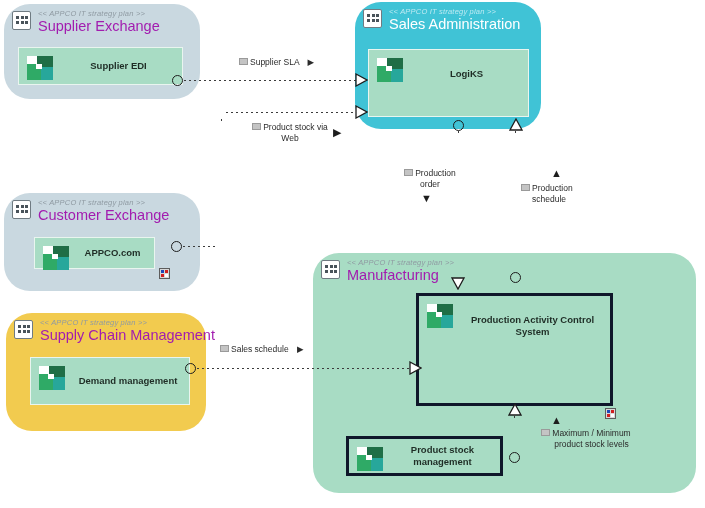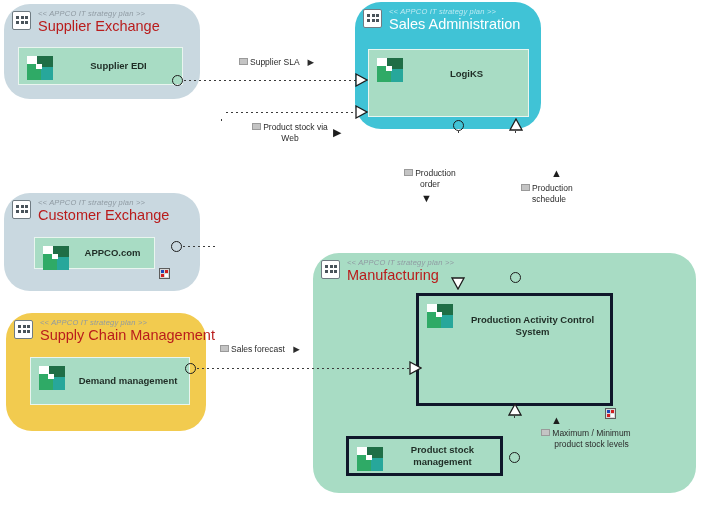--- a/index.html
+++ b/index.html
@@ -8,21 +8,21 @@
   #stage{position:absolute;left:0;top:0;width:705px;height:508px;}
 
   
   .group{position:absolute;border-radius:26px;box-sizing:border-box;}
   .group .ghdr{position:absolute;left:8px;top:5px;right:6px;height:34px;}
   .gicon{position:absolute;left:0;top:2px;width:19px;height:19px;background:#ffffff;
          border:1px solid #6f7b82;border-radius:2px;box-sizing:border-box;}
   .gicon i{position:absolute;display:block;width:3px;height:3px;background:#49535a;}
   .gstereo{position:absolute;left:26px;top:0px;font-size:7.5px;font-style:italic;
            color:#8f9aa2;letter-spacing:.2px;white-space:nowrap;}
-  .gtitle{position:absolute;left:26px;top:9px;font-size:14.5px;color:#b91c1c;white-space:nowrap;}
+  .gtitle{position:absolute;left:26px;top:9px;font-size:14.5px;color:#a21caf;white-space:nowrap;}
   .group.teal .gtitle{color:#ffffff;}
   .group.teal .gstereo{color:#bdeaf2;}
 
   
   .comp{position:absolute;background:#a8dcc4;border:1px solid #e9f5ef;box-sizing:border-box;}
   .comp.plain{background:transparent;border:3px solid #0f172a;}
   .clabel{position:absolute;left:42px;right:6px;top:50%;transform:translateY(-50%);
           text-align:center;font-size:9.5px;font-weight:bold;color:#1f2d26;line-height:12px;}
   .comp.tall .clabel{top:18px;transform:none;}
 
@@ -243,21 +243,21 @@
 
   <span class="ball" style="left:185px;top:363px;"></span>
 
   <span class="dline dot-h" style="left:197px;top:368px;width:216px;"></span>
   <span class="hollow" style="left:409px;top:361px;">
     <svg width="13" height="14">
         <polygon points="1,1 12,7 1,13" fill="#ffffff" stroke="#1d1d1d" stroke-width="1.3"></polygon>
       </svg>
   </span>
   <span class="flab" style="left:220px;top:344px;">
-    <span class="sq"></span><span>Sales forecast</span>
+    <span class="sq"></span><span>Sales schedule</span>
     <span style="margin-left:6px">▶</span>
   </span>
 
   <span class="ball" style="left:453px;top:120px;"></span>
   <span class="dline dot-v" style="left:458px;top:131px;height:148px;"></span>
   <span class="hollow" style="left:451px;top:277px;">
     <svg width="14" height="13">
         <polygon points="1,1 13,1 7,12" fill="#ffffff" stroke="#1d1d1d" stroke-width="1.3"></polygon>
       </svg>
   </span>

